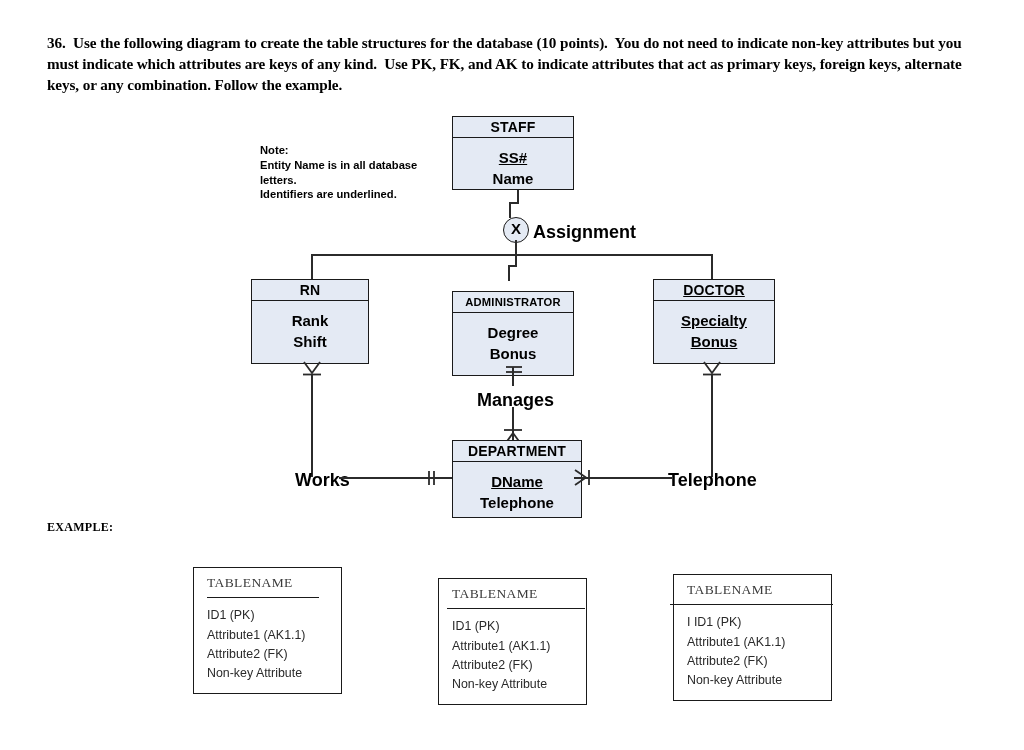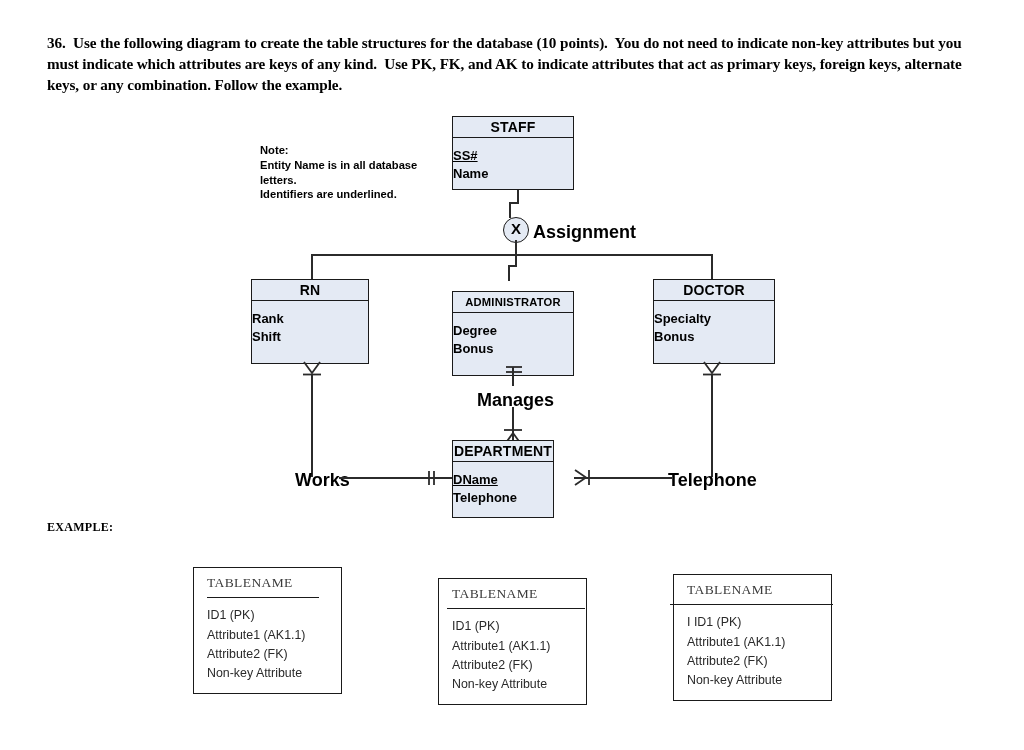--- a/index.html
+++ b/index.html
@@ -75,21 +75,22 @@
     font-size: 14px;
     font-weight: bold;
     border-bottom: 1.6px solid #1a1a1a;
     box-sizing: border-box;
     letter-spacing: 0.2px;
   }
   .entity.small-name .ent-name {
     font-size: 11.2px;
   }
   .entity .ent-attrs {
-    font-size: 13px;
+    text-align: center;
+    font-size: 15px;
     font-weight: bold;
     line-height: 1.42;
     padding-top: 9px;
     box-sizing: border-box;
   }
   .entity .ent-attrs .ident {
     text-decoration: underline;
   }
 
   
@@ -202,21 +203,21 @@
   </div>
 
   <div class="entity small-name" style="left:452px; top:186px; width:122px; height:85px;">
     <div class="ent-name">ADMINISTRATOR</div>
     <div class="ent-attrs">
       <div>Degree</div>
       <div>Bonus</div>
     </div>
   </div>
 
-  <div class="entity" style="left:653px; top:174px; width:122px; height:85px;">
+  <div class="entity" style="left:653px; top:174px; width:122px; height:85px;text-decoration:underline;">
     <div class="ent-name">DOCTOR</div>
     <div class="ent-attrs">
       <div>Specialty</div>
       <div>Bonus</div>
     </div>
   </div>
 
   <svg class="marker" style="left:302px; top:256px;" width="20" height="16" viewBox="0 0 20 16">
     <path d="M2,1 L10,12 L18,1" fill="none" stroke="#2b2b2b" stroke-width="1.8"></path>
     <line x1="1" y1="13.5" x2="19" y2="13.5" stroke="#2b2b2b" stroke-width="1.8"></line>
@@ -234,21 +235,21 @@
     <line x1="3" y1="8" x2="19" y2="8" stroke="#2b2b2b" stroke-width="1.8"></line>
   </svg>
   <div class="vline" style="left:512px; top:262px; height:19px;"></div>
   <div class="reltext" style="left:477px; top:285px;">Manages</div>
   <div class="vline" style="left:512px; top:302px; height:36px;"></div>
   <svg class="marker" style="left:503px; top:322px;" width="20" height="18" viewBox="0 0 20 18">
     <line x1="1" y1="3" x2="19" y2="3" stroke="#2b2b2b" stroke-width="1.8"></line>
     <path d="M2,17 L10,6 L18,17" fill="none" stroke="#2b2b2b" stroke-width="1.8"></path>
   </svg>
 
-  <div class="entity" style="left:452px; top:335px; width:102px; height:78px;">
+  <div class="entity" style="left:452px; top:335px; width:130px; height:78px;">
     <div class="ent-name">DEPARTMENT</div>
     <div class="ent-attrs">
       <div class="ident">DName</div>
       <div>Telephone</div>
     </div>
   </div>
 
   <div class="reltext" style="left:295px; top:365px;">Works</div>
   <div class="hline" style="left:339px; top:372px; width:113px;"></div>
   <svg class="marker" style="left:424px; top:364px;" width="16" height="18" viewBox="0 0 16 18">

